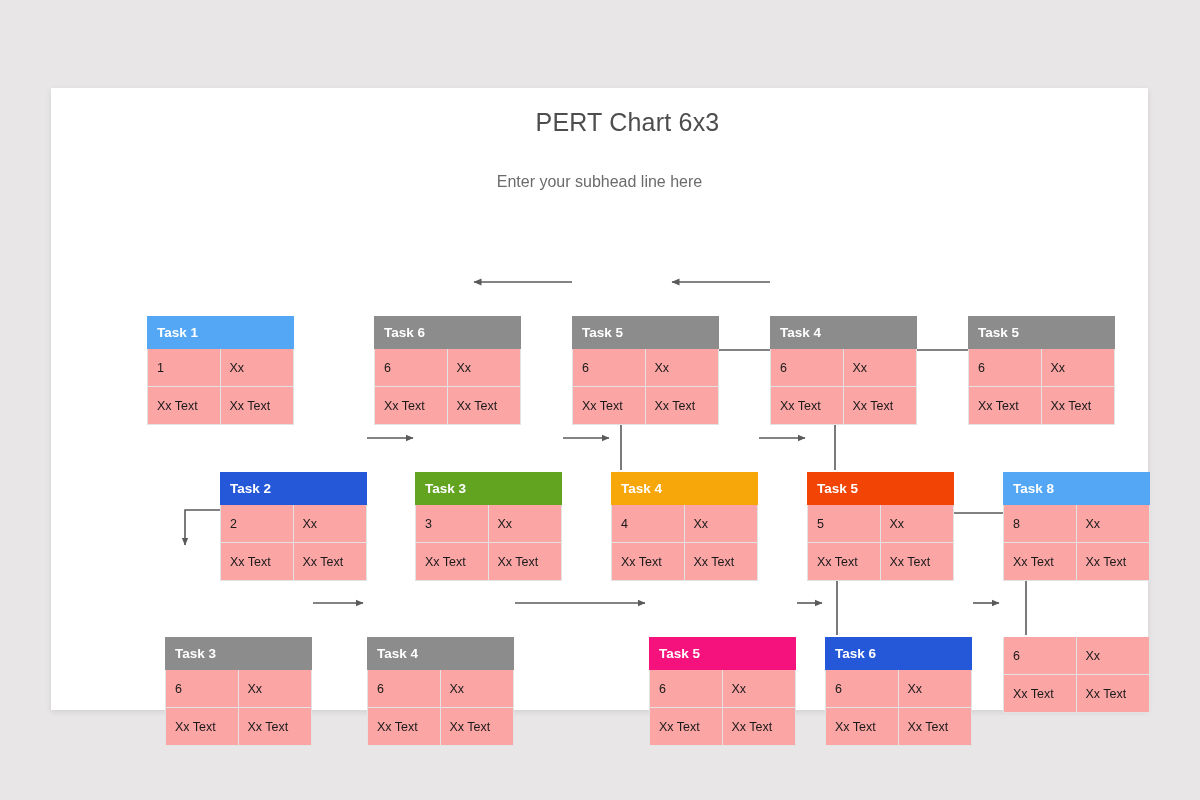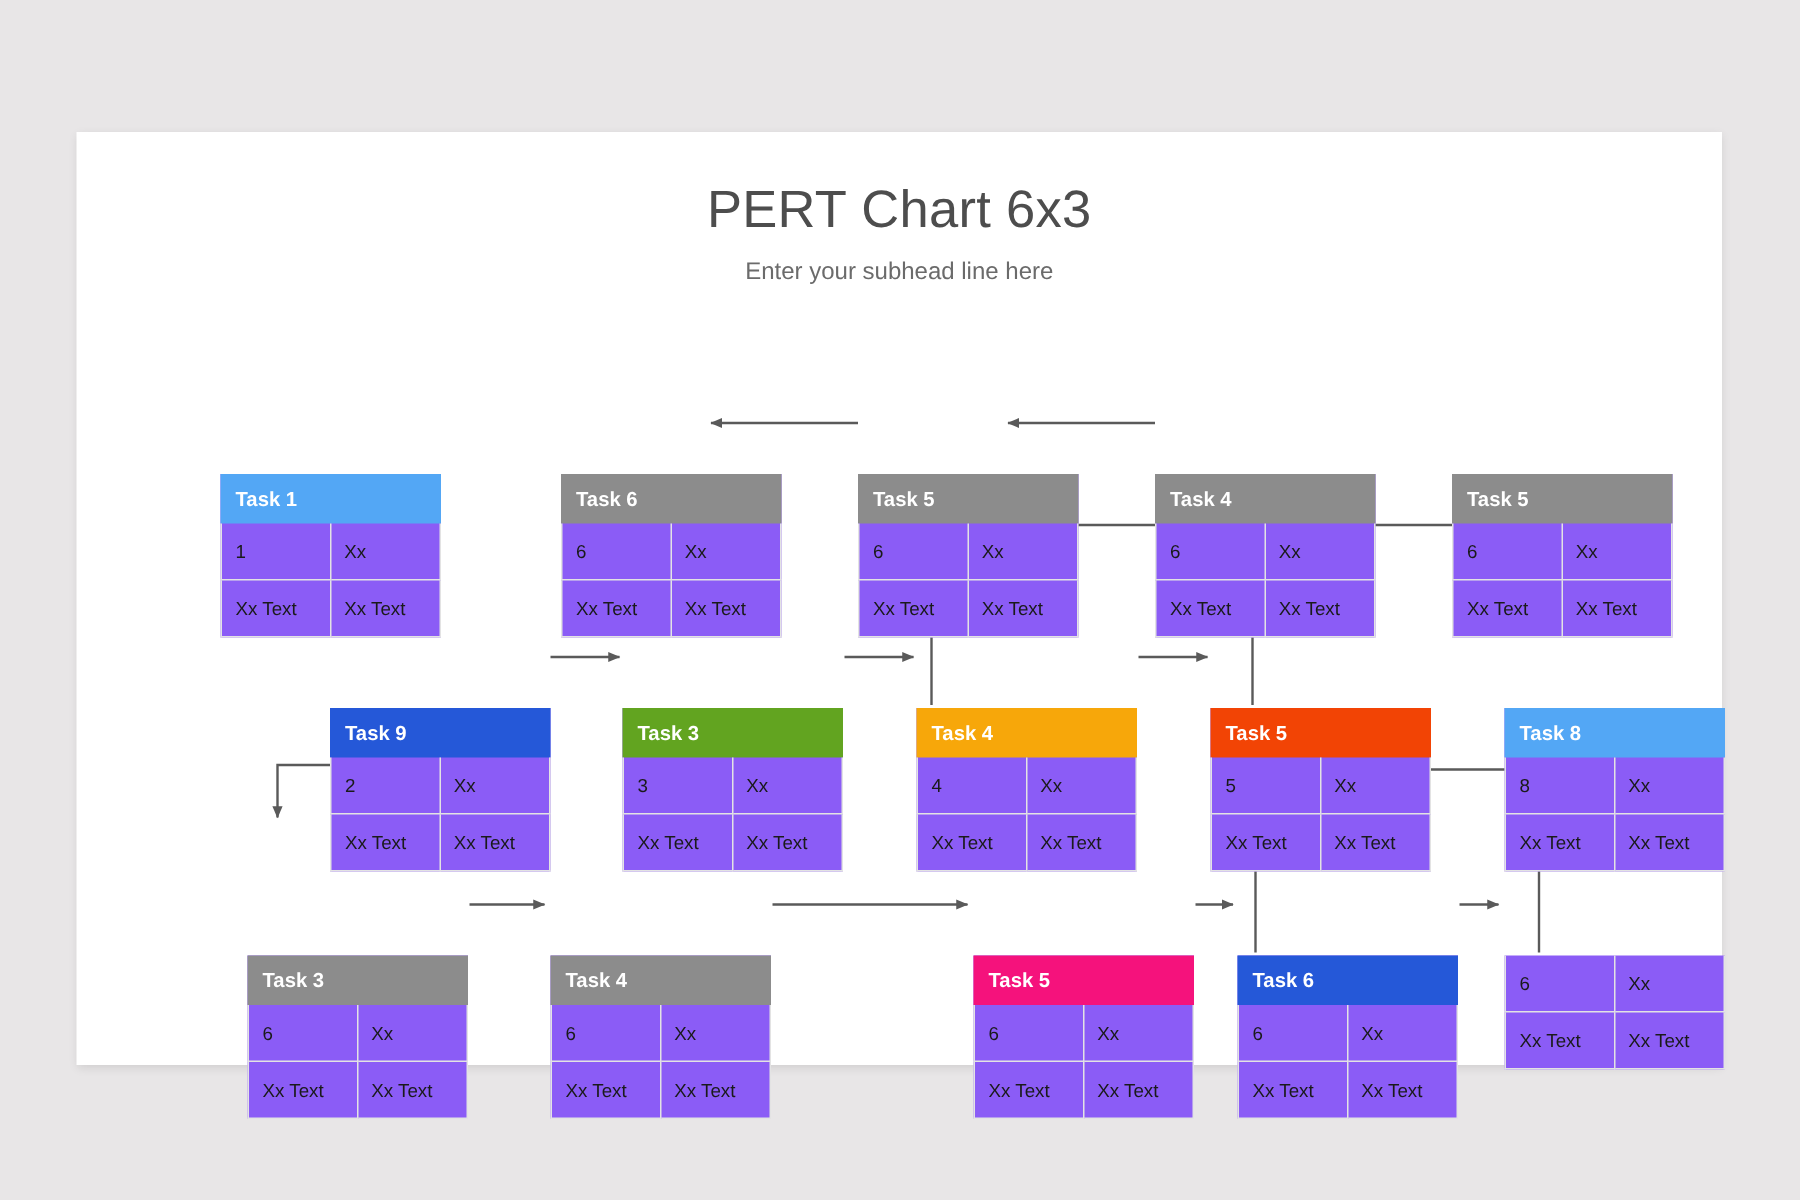--- a/index.html
+++ b/index.html
@@ -18,44 +18,45 @@
     left: 51px;
     top: 88px;
     width: 1097px;
     height: 622px;
     background: #ffffff;
     box-shadow: 0 2px 6px rgba(0,0,0,0.10);
   }
   #page-title {
     position: absolute;
     left: 0;
-    top: 32px;
+    top: 20px;
     width: 100%;
     text-align: center;
-    font-size: 35px;
+    font-size: 25px;
     color: #4d4d4d;
     font-weight: 400;
     letter-spacing: 0.2px;
+    padding-left: 28px;
   }
   #page-subtitle {
     position: absolute;
     left: 0;
     top: 85px;
     width: 100%;
     text-align: center;
     font-size: 16px;
     color: #6b6b6b;
     font-weight: 400;
   }
 
   
   .node {
     position: absolute;
     width: 147px;
-    background: #8b5cf6;
+    background: #fca5a5;
     box-sizing: border-box;
   }
   .node-header {
     height: 33px;
     line-height: 33px;
     padding-left: 10px;
     color: #ffffff;
     font-size: 13.5px;
     font-weight: bold;
     box-sizing: border-box;
@@ -187,21 +188,21 @@
         <div class="node-row">
           <div class="node-cell">6</div>
           <div class="node-cell">Xx</div>
         </div>
         <div class="node-row">
           <div class="node-cell">Xx Text</div>
           <div class="node-cell">Xx Text</div>
         </div>
       </div>
       <div class="node" style="left: 169px; top: 384px;">
-        <div class="node-header" style="background: rgb(37, 88, 216);">Task 9</div>
+        <div class="node-header" style="background: rgb(37, 88, 216);">Task 2</div>
         <div class="node-row">
           <div class="node-cell">2</div>
           <div class="node-cell">Xx</div>
         </div>
         <div class="node-row">
           <div class="node-cell">Xx Text</div>
           <div class="node-cell">Xx Text</div>
         </div>
       </div>
       <div class="node" style="left: 364px; top: 384px;">

